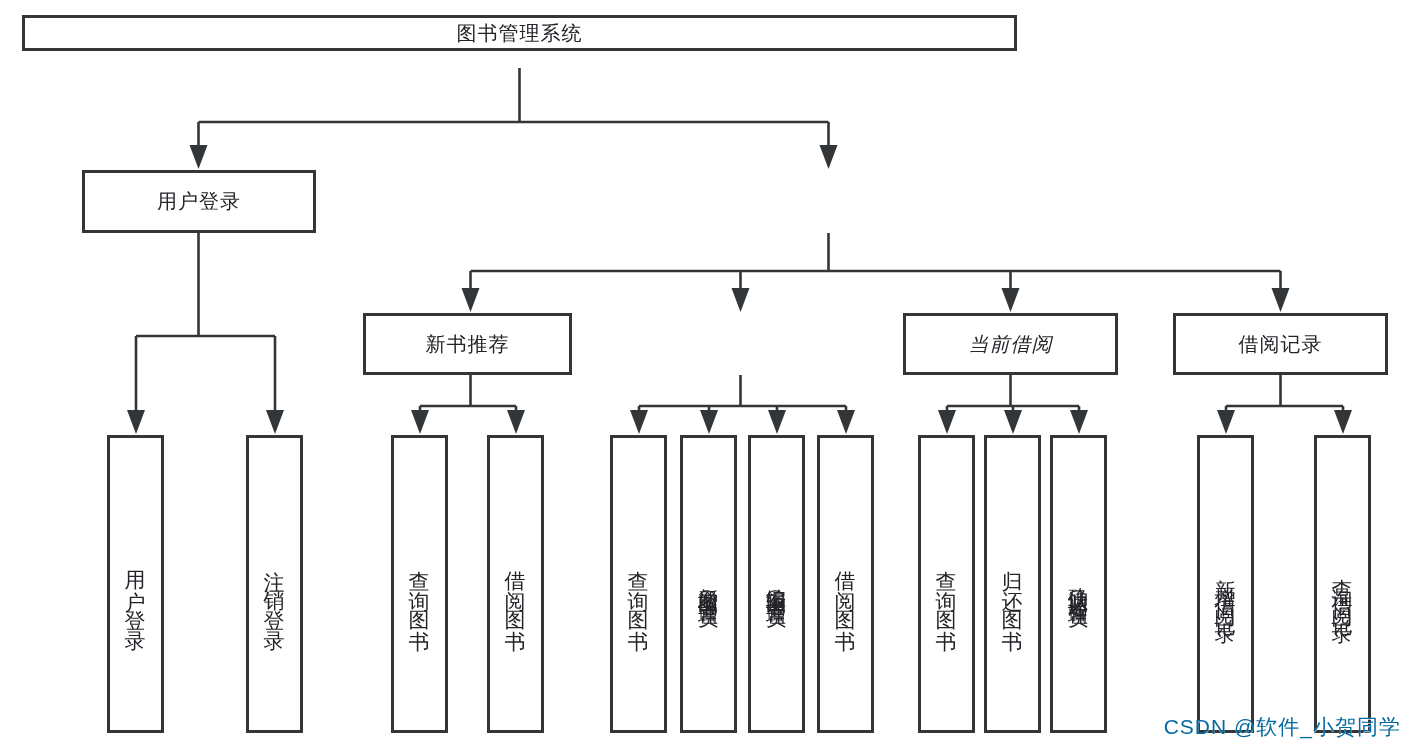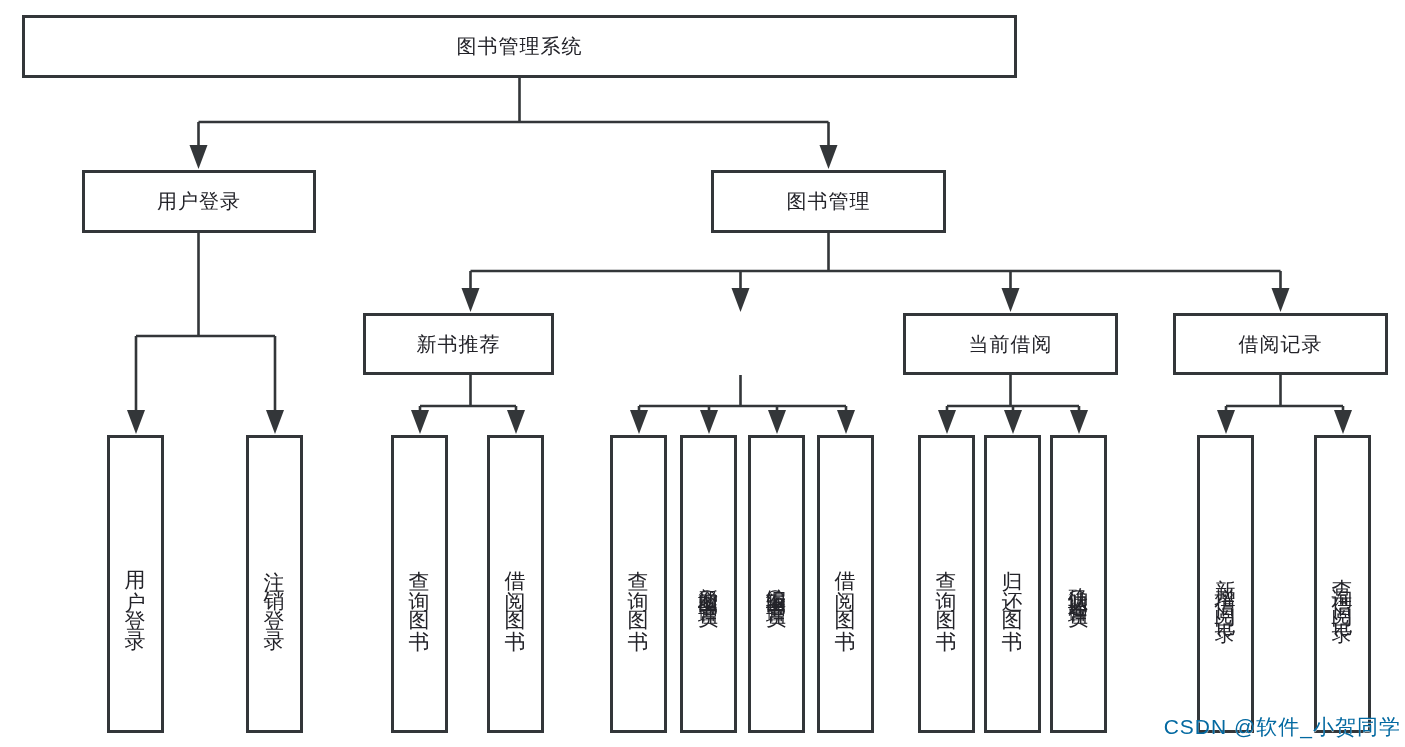--- a/index.html
+++ b/index.html
@@ -15,26 +15,26 @@
     position:absolute;
     border:3px solid #333639;
     background:#ffffff;
     display:flex;align-items:center;justify-content:center;
     color:#232329;
     font-size:20px;
     box-sizing:border-box;
     letter-spacing:1px;
   }
   
-  #n-root{left:22px;top:15px;width:995px;height:63px;}
+  #n-root{left:22px;top:15px;width:995px;height:36px;}
   #n-user-login{left:82px;top:170px;width:234px;height:63px;}
   #n-book-mgmt{left:711px;top:170px;width:235px;height:63px;}
-  #n-new-book-rec{left:363px;top:313px;width:191px;height:62px;}
+  #n-new-book-rec{left:363px;top:313px;width:209px;height:62px;}
   #n-book-borrow{left:633px;top:313px;width:215px;height:62px;}
-  #n-current-borrow{left:903px;top:313px;width:215px;height:62px;}
+  #n-current-borrow{left:903px;top:313px;width:215px;height:62px;font-style:italic;}
   #n-borrow-records{left:1173px;top:313px;width:215px;height:62px;}
   
   .leaf{top:435px;width:57px;height:298px;font-size:21px;letter-spacing:0;}
   .leaf .vtxt{
     writing-mode:vertical-rl;
     text-orientation:mixed;
     white-space:nowrap;
     line-height:1;
   }
   .ls-4 .vtxt{letter-spacing:20px;margin-bottom:-20px;}
@@ -117,23 +117,20 @@
     </g>
   </svg>
 
   <div class="node" id="n-root">
     <span>图书管理系统</span>
   </div>
 
   <div class="node" id="n-user-login">
     <span>用户登录</span>
   </div>
-  <div class="node" id="n-book-mgmt">
-    <span>图书管理</span>
-  </div>
 
   <div class="node" id="n-new-book-rec">
     <span>新书推荐</span>
   </div>
   <div class="node" id="n-current-borrow">
     <span>当前借阅</span>
   </div>
   <div class="node" id="n-borrow-records">
     <span>借阅记录</span>
   </div>

